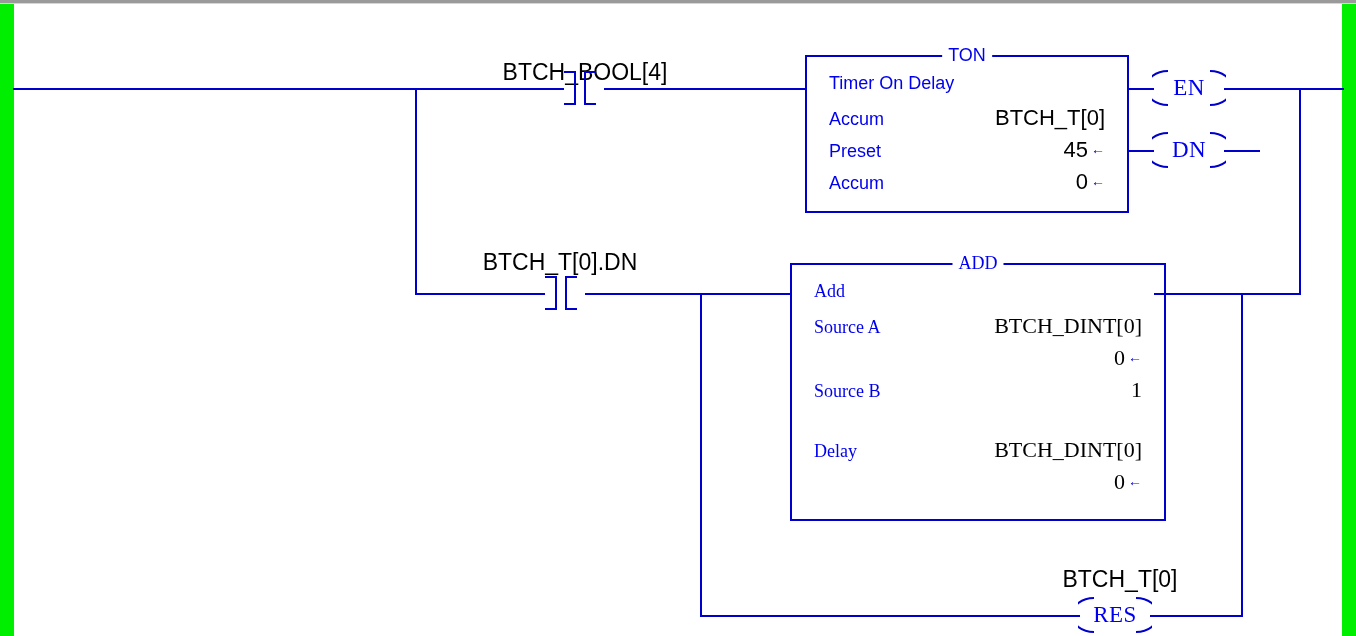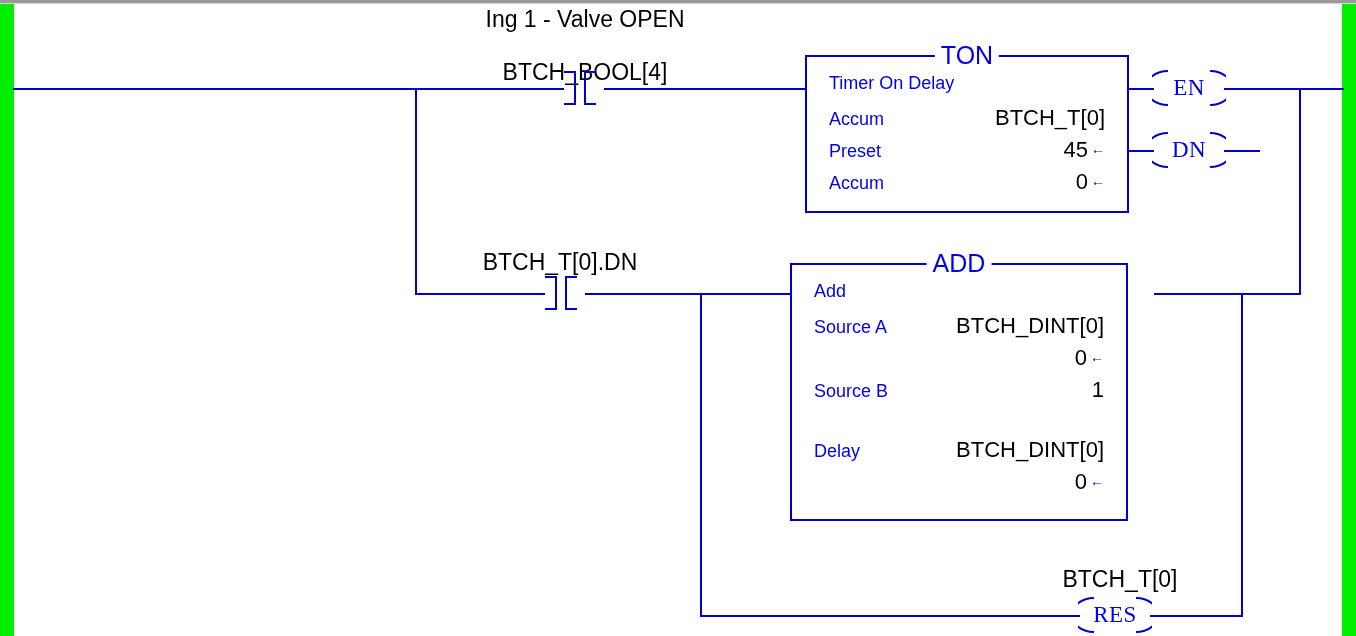--- a/index.html
+++ b/index.html
@@ -108,21 +108,21 @@
     box-sizing: border-box;
   }
   .box-title {
     position: absolute;
     top: -15px;
     left: 50%;
     transform: translateX(-50%);
     background: #ffffff;
     padding: 0 6px;
     color: #0000ee;
-    font-size: 25px;
+    font-size: 18px;
     line-height: 26px;
     white-space: nowrap;
   }
   .box-body {
     position: absolute;
     left: 0; top: 0;
     width: 100%;
     padding-top: 16px;
   }
   .op-row {
@@ -178,21 +178,20 @@
 <div id="canvas">
 
   <div class="top-border"></div>
   <div class="top-border-hi"></div>
 
   <div class="rail rail-left"></div>
   <div class="rail rail-right"></div>
 
   <div class="wire-h" style="left:13px; top:88px; width:551px;"></div>
 
-  <div class="tag-text" style="left:435px; top:5px; width:300px;">Ing 1 - Valve OPEN</div>
   <div class="tag-text" style="left:435px; top:38px; width:300px;margin-top:20px;">BTCH_BOOL[4]</div>
   <div class="contact" style="left:560px; top:71px;">
     <div class="bar bar-l"></div>
     <div class="bar bar-r"></div>
     <div class="stub stub-lt"></div>
     <div class="stub stub-lb"></div>
     <div class="stub stub-rt"></div>
     <div class="stub stub-rb"></div>
   </div>
 
@@ -254,21 +253,21 @@
     <div class="bar bar-l"></div>
     <div class="bar bar-r"></div>
     <div class="stub stub-lt"></div>
     <div class="stub stub-lb"></div>
     <div class="stub stub-rt"></div>
     <div class="stub stub-rb"></div>
   </div>
 
   <div class="wire-h" style="left:585px; top:293px; width:207px;"></div>
 
-  <div class="box" style="left:790px; top:263px; width:338px; height:258px;">
+  <div class="box" style="left:790px; top:263px; width:376px; height:258px;font-family:Liberation Serif, serif;">
     <div class="box-title">ADD</div>
     <div class="box-body">
       <div class="op-row">
         <div class="op-name">Add</div>
       </div>
       <div class="op-row">
         <div class="op-name">Source A</div>
         <div class="op-operand">BTCH_DINT[0]</div>
       </div>
       <div class="op-value-row">

